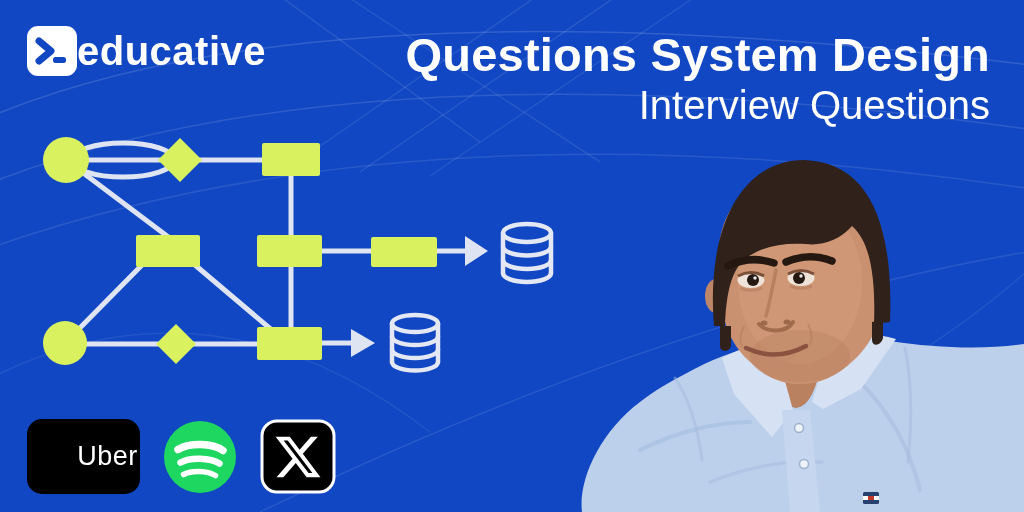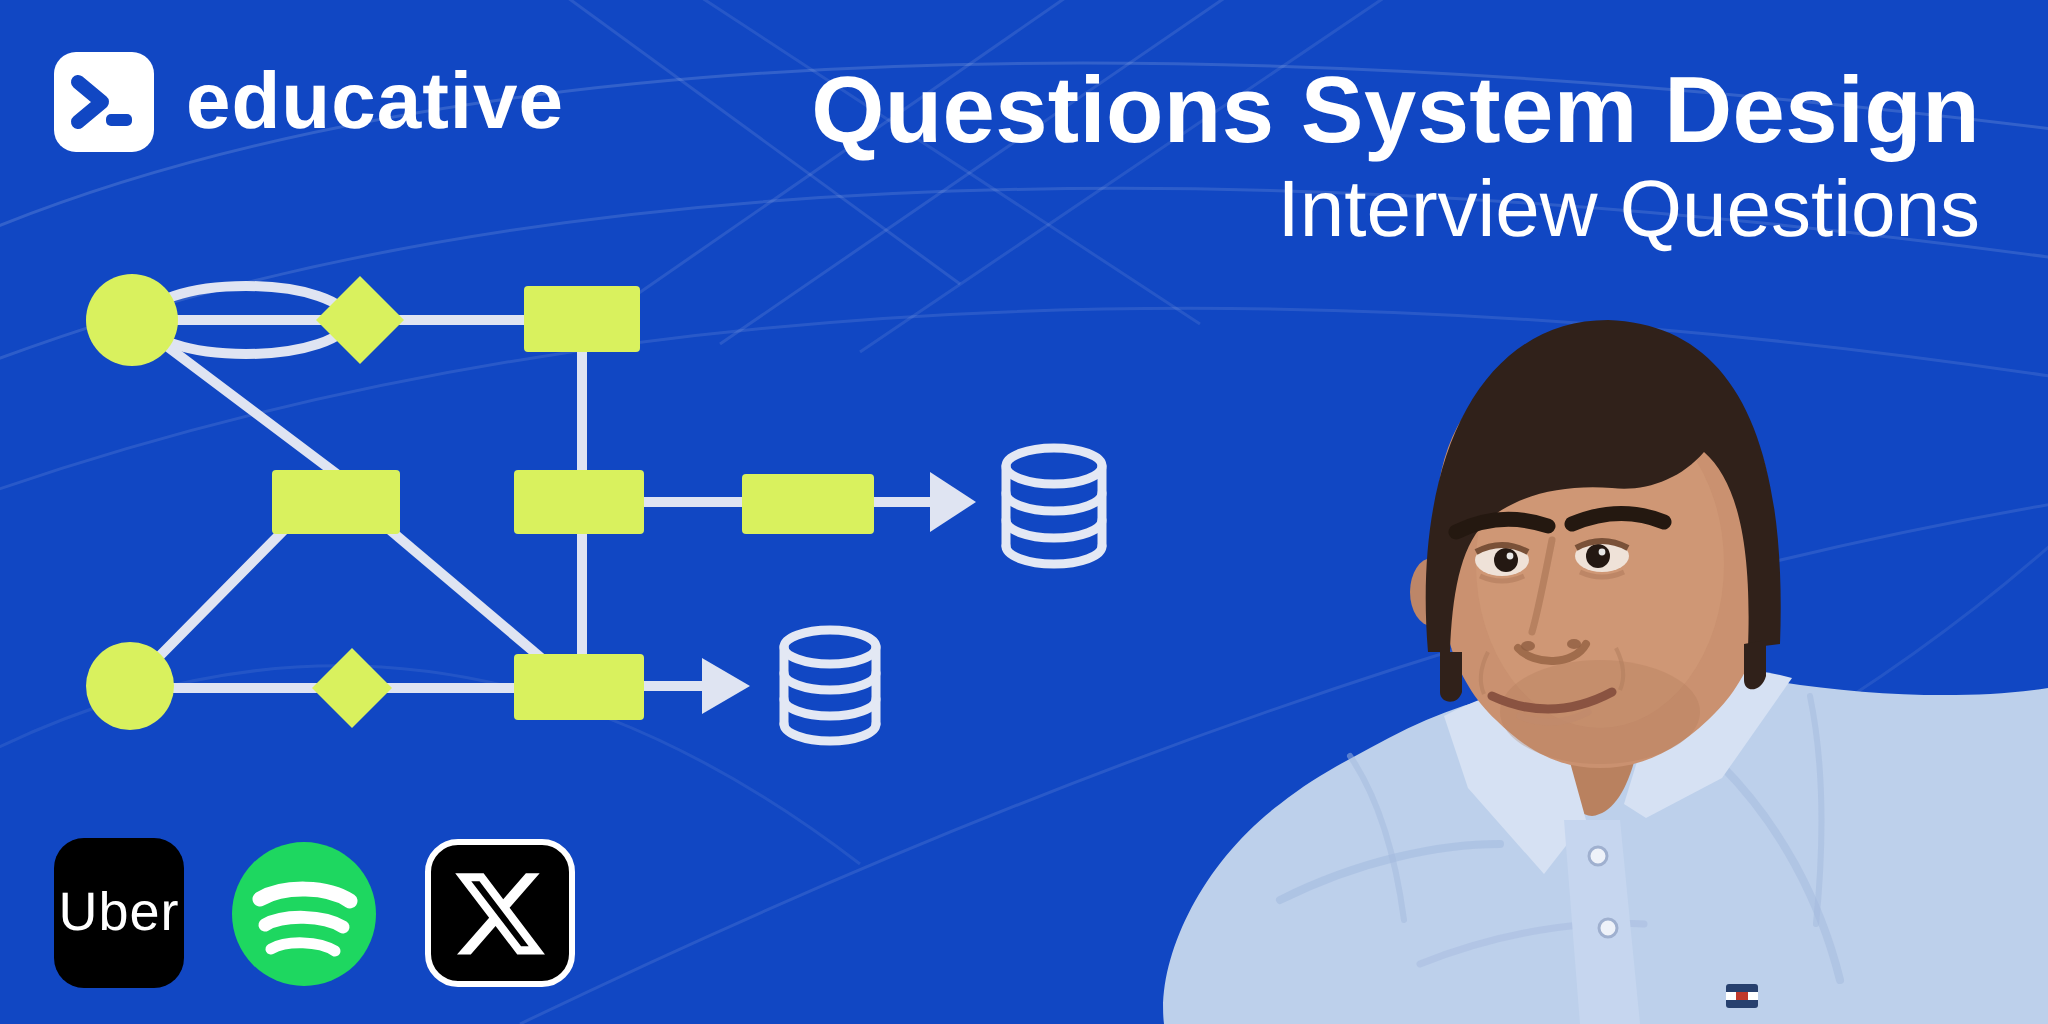--- a/index.html
+++ b/index.html
@@ -2,31 +2,31 @@
 <html><head>
 <meta charset="utf-8">
 <style>
   html,body{margin:0;padding:0;background:#05102b;}
   .banner{
     position:relative;width:1024px;height:512px;overflow:hidden;
     background:#1147c3;
     font-family:"Liberation Sans",sans-serif;
   }
   .pattern{position:absolute;left:0;top:0;pointer-events:none;}
-  .brand{position:absolute;left:27px;top:26px;display:flex;align-items:center;gap:16px;}
+  .brand{position:absolute;left:27px;top:26px;display:flex;align-items:center;gap:0;}
   .brand-name{color:#ffffff;font-size:40px;font-weight:600;letter-spacing:0.5px;}
   .title{position:absolute;right:34px;top:30px;text-align:right;color:#ffffff;line-height:1.05;}
   .title-line1{font-size:47px;font-weight:700;letter-spacing:0.2px;}
   .title-line2{font-size:40px;font-weight:400;margin-top:5px;}
   .diagram{position:absolute;left:30px;top:125px;}
   .portrait{position:absolute;left:560px;top:150px;}
   .logo-row{position:absolute;left:27px;top:419px;display:flex;align-items:center;gap:23px;}
   .uber-badge{
     width:65px;height:75px;background:#000000;border-radius:15px;
-    display:flex;align-items:center;justify-content:center;
+    display:flex;align-items:center;justify-content:center;padding-left:48px;
   }
   .uber-badge span{color:#ffffff;font-size:27px;font-weight:500;letter-spacing:0.5px;}
 </style>
 </head>
 <body>
 
 <div class="banner">
 
   <svg class="pattern" width="1024" height="512" viewBox="0 0 1024 512">
     <g fill="none" stroke="#ffffff" stroke-width="1.5">

